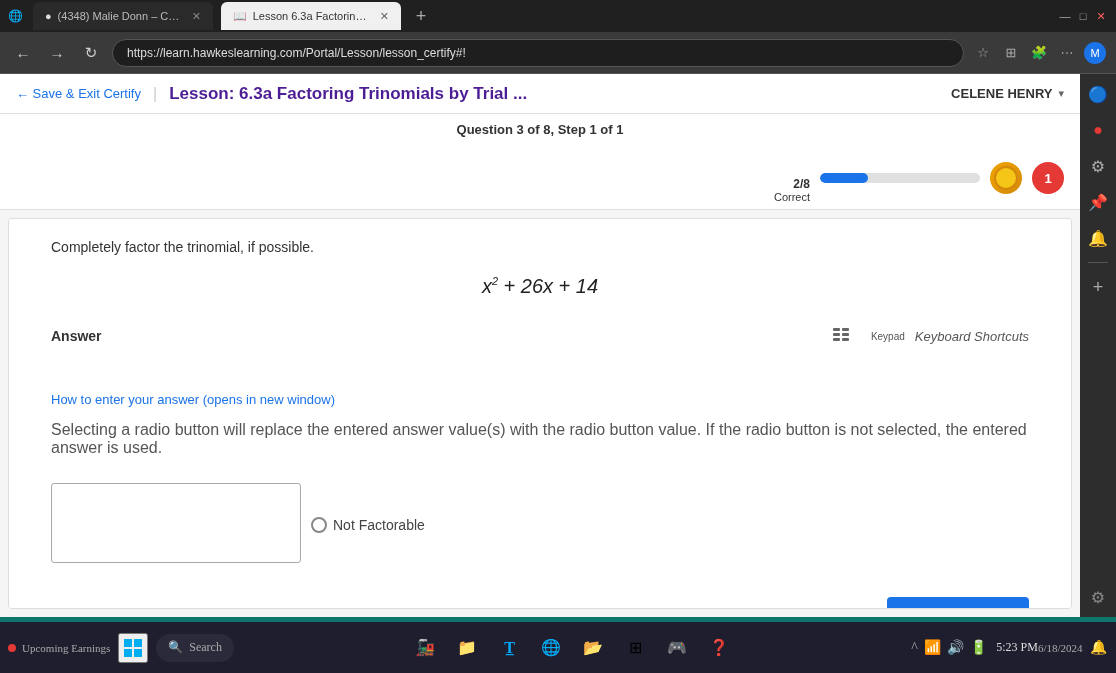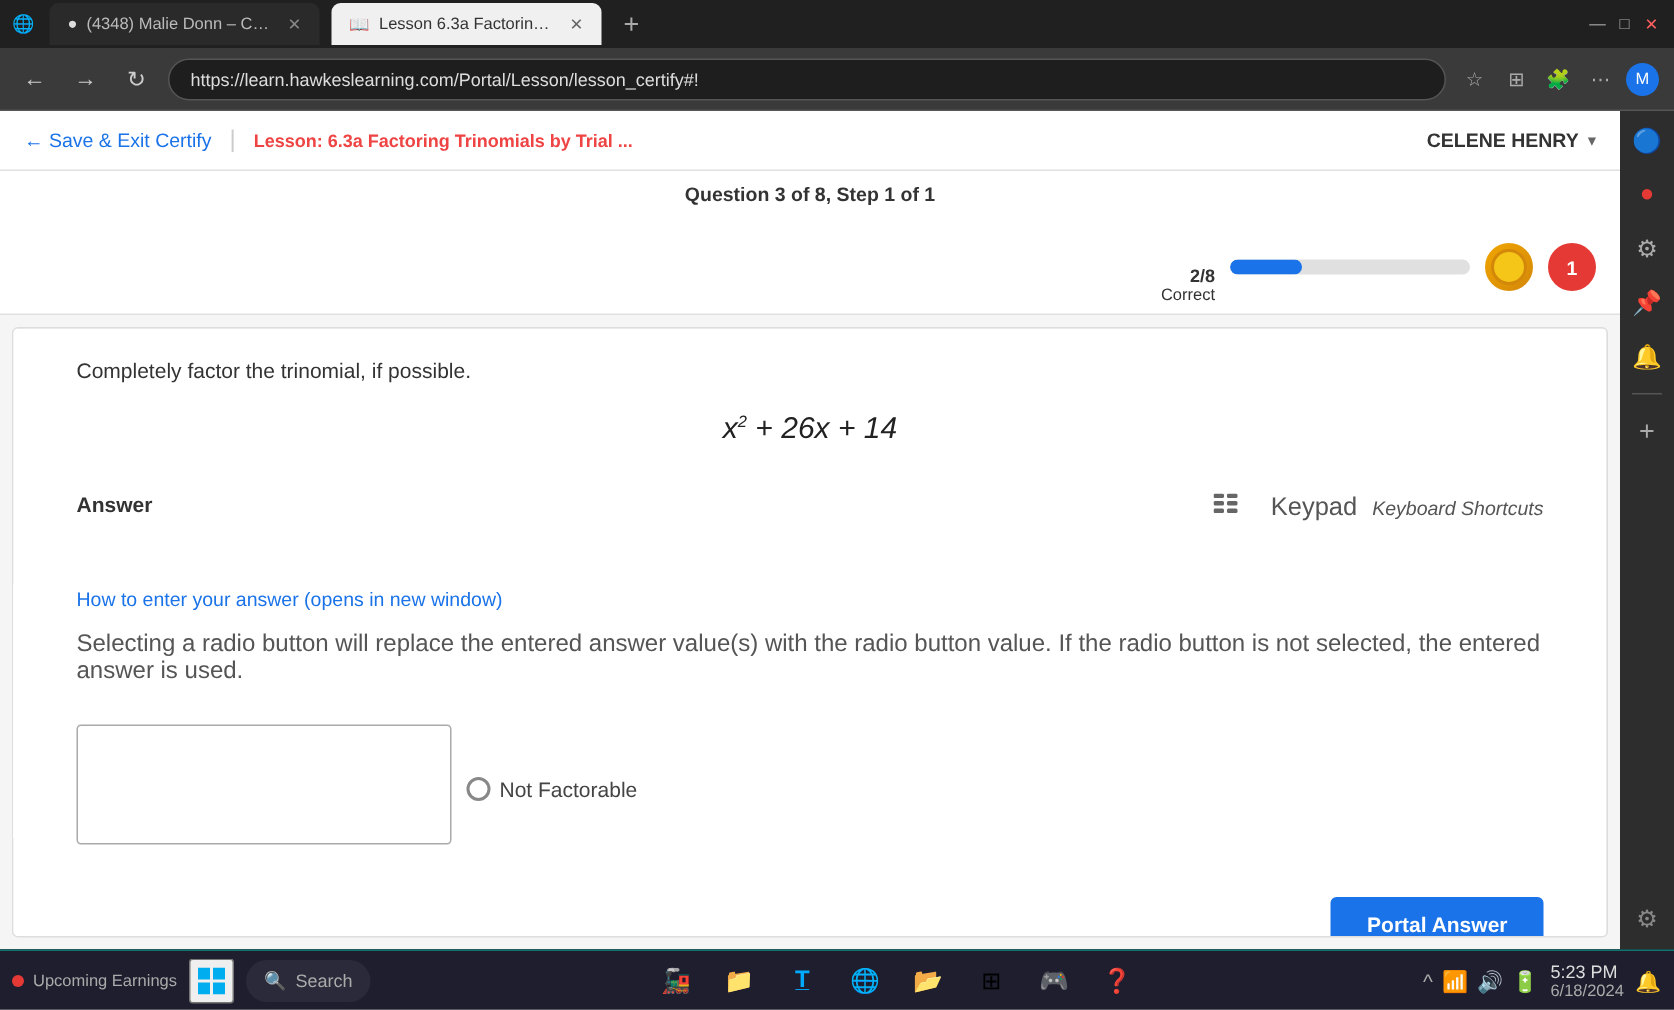--- a/index.html
+++ b/index.html
@@ -22,21 +22,21 @@
     .addr-icon { width: 22px; height: 22px; display: flex; align-items: center; justify-content: center; color: #aaa; font-size: 13px; cursor: pointer; border-radius: 50%; }
 
     
     .main-content { flex: 1; display: flex; overflow: hidden; }
     .page-content { flex: 1; background: #f5f5f5; display: flex; flex-direction: column; overflow: hidden; }
 
     
     .lesson-header { background: #fff; padding: 6px 16px; display: flex; align-items: center; justify-content: space-between; border-bottom: 1px solid #e0e0e0; height: 40px; }
     .lesson-nav { display: flex; align-items: center; gap: 12px; }
     .save-exit { color: #1a73e8; font-size: 13px; font-weight: 500; cursor: pointer; display: flex; align-items: center; gap: 4px; }
-    .lesson-title { font-size: 12px; font-weight: 600; color: #ef4444; }
+    .lesson-title { font-size: 17px; font-weight: 600; color: #4c1d95; }
     .user-info { display: flex; align-items: center; gap: 6px; }
     .user-name { font-size: 13px; font-weight: 600; color: #333; }
     .user-dropdown { color: #666; font-size: 11px; cursor: pointer; }
 
     
     .progress-area { background: #fff; padding: 8px 16px 6px; border-bottom: 1px solid #e0e0e0; display: flex; align-items: center; gap: 16px; flex-direction: column; }
     .question-info { font-size: 13px; font-weight: 600; color: #333; }
     .progress-right { display: flex; align-items: center; gap: 10px; margin-left: auto; }
     .score-info { display: flex; flex-direction: column; align-items: flex-end; font-size: 12px; color: #333; }
     .score-label { font-weight: 600; margin-top: 24px; }
@@ -47,50 +47,50 @@
     .life-badge { width: 32px; height: 32px; border-radius: 50%; background: #e53935; display: flex; align-items: center; justify-content: center; color: white; font-size: 13px; font-weight: 700; cursor: pointer; }
 
     
     .lesson-body { flex: 1; background: #fff; margin: 8px; border: 1px solid #ddd; border-radius: 4px; padding: 20px 42px; overflow-y: auto; }
     .question-prompt { font-size: 14px; color: #333; margin-bottom: 20px; }
     .math-expression { text-align: center; font-size: 20px; font-style: italic; margin: 20px 0 30px; color: #222; }
     .answer-section { margin-top: 10px; }
     .answer-label { font-size: 14px; font-weight: 700; color: #333; margin-bottom: 2px; }
     .answer-help { font-size: 13px; color: #1a73e8; cursor: pointer; margin-bottom: 6px; margin-top: 48px; }
     .keypad-area { display: flex; justify-content: flex-end; gap: 10px; align-items: center; margin-bottom: 8px; }
-    .keypad-btn { display: flex; align-items: center; gap: 20px; font-size: 17px; color: #555; cursor: pointer; background: none; border: none; }
+    .keypad-btn { display: flex; align-items: center; gap: 20px; font-size: 10px; color: #555; cursor: pointer; background: none; border: none; }
     .keyboard-shortcut-text { font-size: 13px; color: #555; cursor: pointer; font-style: italic; }
     .radio-hint { font-size: 16px; color: #555; margin: 8px 0 16px; }
     .answer-row { display: flex; align-items: center; gap: 10px; padding: 10px 0; }
     .answer-input { width: 250px; height: 80px; border: 1px solid #aaa; border-radius: 3px; background: #fff; resize: none; font-size: 14px; padding: 8px; outline: none; cursor: text; }
     .answer-input-wrapper { position: relative; }
     @keyframes blink { 0%,100%{opacity:1} 50%{opacity:0} }
     .radio-option { display: flex; align-items: center; gap: 6px; font-size: 14px; color: #444; cursor: pointer; }
     .radio-circle { width: 16px; height: 16px; border-radius: 50%; border: 2px solid #888; background: #fff; }
 
     
     .submit-area { display: flex; justify-content: flex-end; margin-top: 20px; }
     .submit-btn { background: #1a73e8; color: white; border: none; border-radius: 4px; padding: 10px 24px; font-size: 14px; font-weight: 600; cursor: pointer; }
 
     
     .right-sidebar { width: 36px; background: #2d2d2d; display: flex; flex-direction: column; align-items: center; padding: 8px 0; gap: 12px; }
     .sidebar-icon { width: 24px; height: 24px; display: flex; align-items: center; justify-content: center; color: #aaa; font-size: 16px; cursor: pointer; }
     .sidebar-divider { width: 20px; height: 1px; background: #555; }
 
     
-    .taskbar { height: 40px; background: #1e1e2e; display: flex; align-items: center; padding: 0 8px; gap: 8px; border-top: 1px solid #0f766e; }
+    .taskbar { height: 56px; background: #1e1e2e; display: flex; align-items: center; padding: 0 8px; gap: 8px; border-top: 5px solid #0f766e; font-family: Liberation Serif, serif; }
     .taskbar-start { width: 30px; height: 30px; display: flex; align-items: center; justify-content: center; cursor: pointer; }
     .taskbar-search { display: flex; align-items: center; background: #2a2a3a; border-radius: 14px; padding: 4px 12px; gap: 6px; height: 28px; cursor: pointer; }
     .taskbar-search span { font-size: 12px; color: #aaa; }
     .taskbar-icons { display: flex; gap: 4px; flex: 1; justify-content: center; }
     .taskbar-app { width: 38px; height: 34px; display: flex; align-items: center; justify-content: center; border-radius: 4px; cursor: pointer; }
     .taskbar-right { margin-left: auto; display: flex; align-items: center; gap: 8px; }
     .system-icons { display: flex; gap: 6px; align-items: center; }
     .sys-icon { font-size: 14px; color: #aaa; cursor: pointer; }
-    .clock { display: flex; flex-direction: column; align-items: flex-start; }
+    .clock { display: flex; flex-direction: row; align-items: center; }
     .clock-time { font-size: 12px; color: #ddd; }
     .clock-date { font-size: 11px; color: #aaa; }
     .taskbar-tray-item { display: flex; align-items: center; gap: 4px; font-size: 11px; color: #aaa; cursor: pointer; }
     .red-dot { width: 8px; height: 8px; border-radius: 50%; background: #e53935; margin-right: 2px; }
 
     sup { font-size: 11px; }
   </style>
 </head>
 <body>
 

